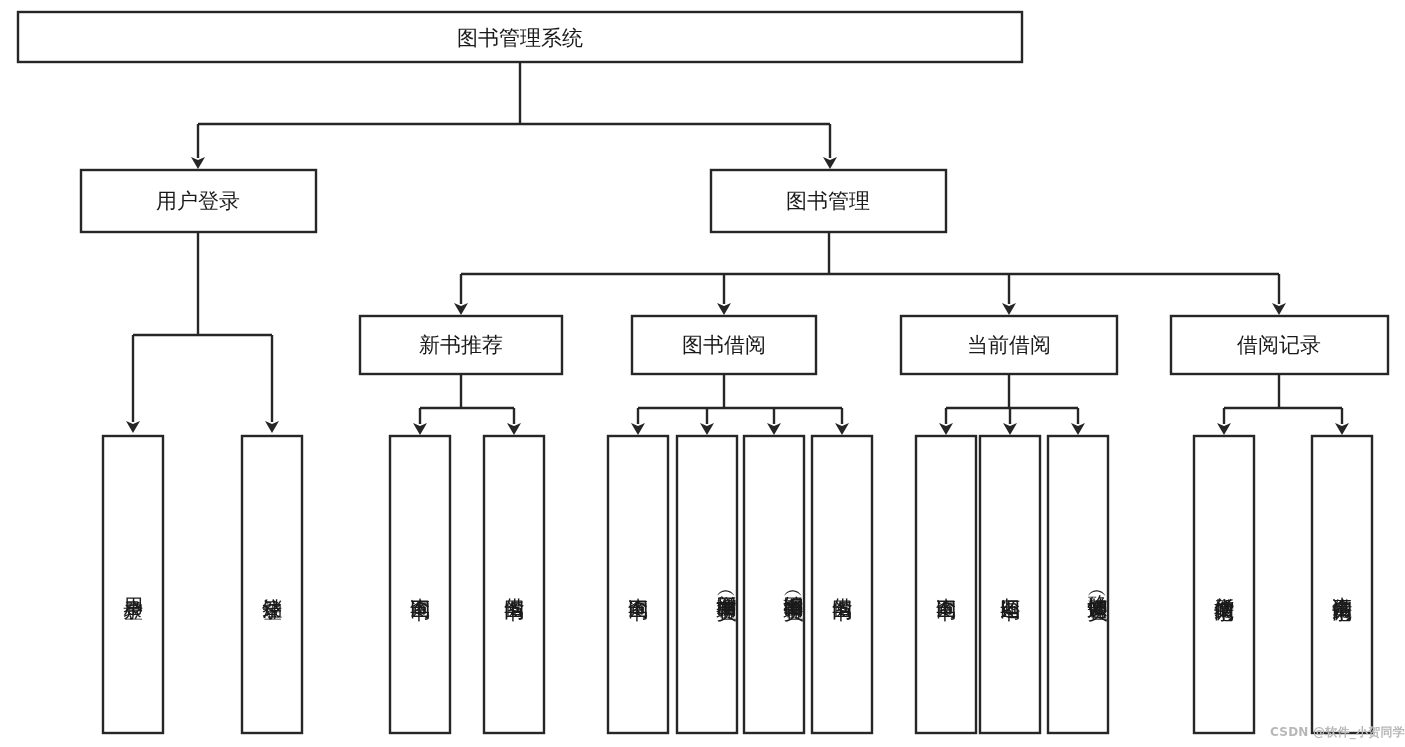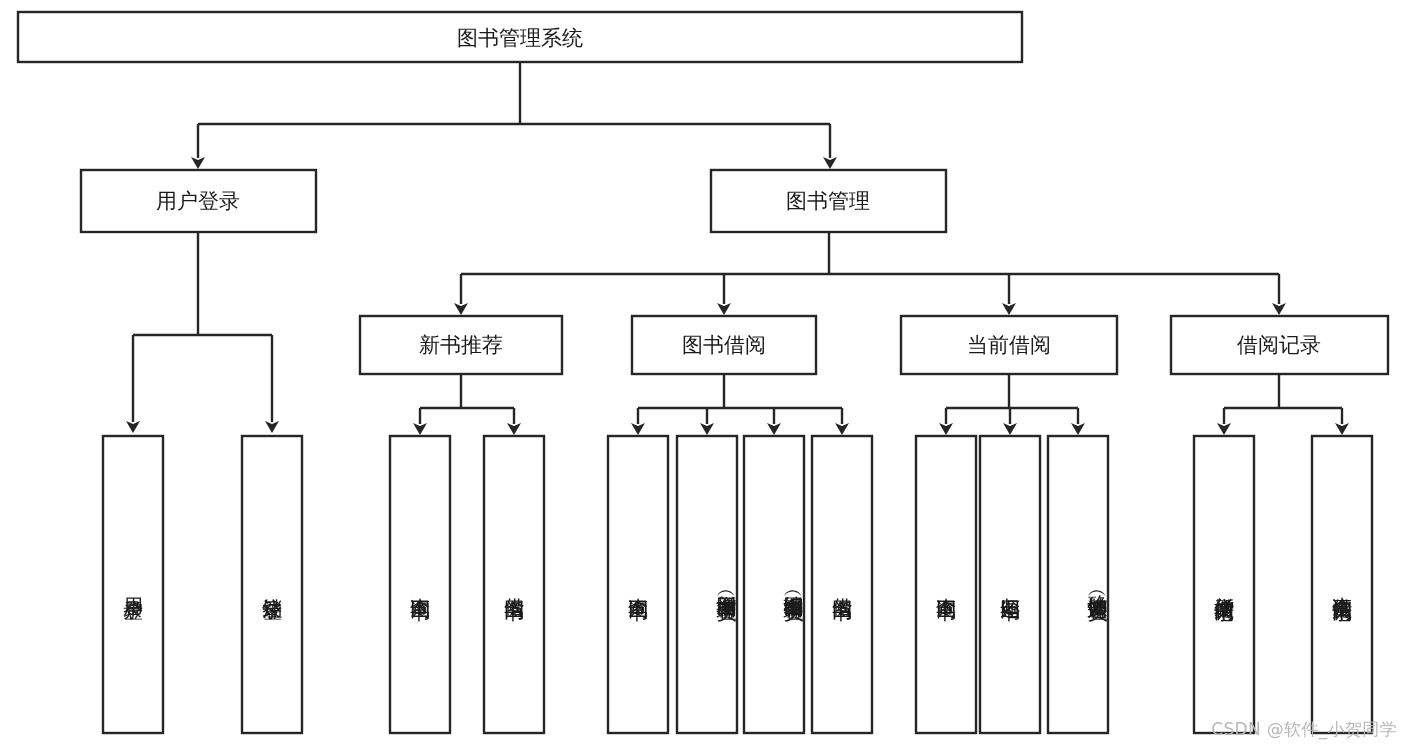--- a/index.html
+++ b/index.html
@@ -60,27 +60,28 @@
     text-orientation: upright;
     white-space: nowrap;
     letter-spacing: 0.06em;
     display: flex;
     align-items: center;
     justify-content: center;
     pointer-events: none;
   }
   .watermark {
     position: absolute;
-    right: 8px;
+    right: 0;
     bottom: 6px;
     font-family: "DejaVu Sans", "Liberation Sans", sans-serif;
-    font-size: 17px;
+    font-size: 12px;
     color: #b8b8b8;
     white-space: nowrap;
     letter-spacing: 0.02em;
+    font-weight: bold;
   }
 </style>
 </head>
 <body>
 
 <div id="diagram-root">
 
   <svg id="tree-svg" viewBox="0 0 1405 747">
     <defs>
       <marker id="arrow" markerWidth="12" markerHeight="14" refX="1" refY="7" orient="auto" markerUnits="userSpaceOnUse">

